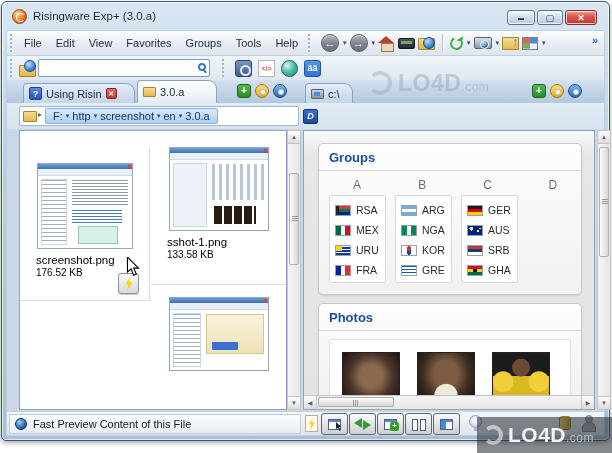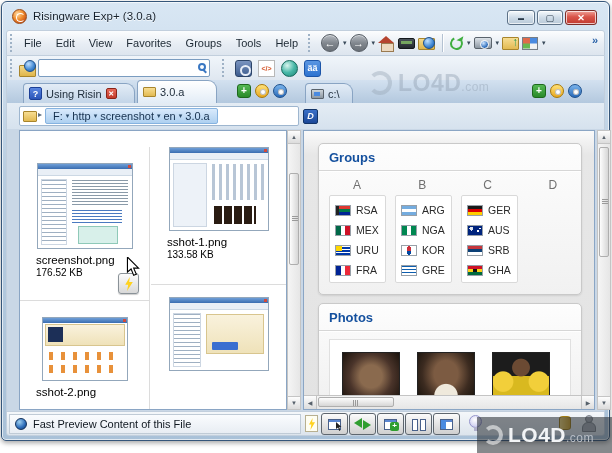--- a/index.html
+++ b/index.html
@@ -361,30 +361,20 @@
           <div class="art t-title"></div>
           <div class="art t-tools"></div>
           <div class="art t-side" style="left:3px;top:15px;width:34px;bottom:3px;"></div>
           <div class="art t-grid" style="left:42px;top:16px;width:52px;height:36px;"></div>
           <div class="art t-photo3" style="left:44px;bottom:6px;width:42px;height:18px;"></div>
         </div>
         <div class="cap">sshot-1.png</div>
         <div class="cap-size">133.58 KB</div>
       </div>
 
-      <div class="cell cell-br" style="left:0;top:154px;width:130px;height:126px;">
-        <div class="thumb" style="width:86px;height:64px;margin-top:16px;">
-          <div class="art t-title"></div>
-          <div class="art t-beige" style="left:2px;top:6px;right:2px;height:22px;"></div>
-          <div class="art t-dark" style="left:5px;top:9px;width:15px;height:15px;"></div>
-          <div class="art t-dots" style="left:6px;top:34px;right:6px;height:8px;"></div>
-          <div class="art t-dots" style="left:6px;top:47px;right:6px;height:8px;"></div>
-        </div>
-        <div class="cap">sshot-2.png</div>
-      </div>
 
       <div class="cell" style="left:131px;top:154px;width:135px;height:126px;">
         <div class="thumb" style="width:100px;height:74px;margin-top:12px;">
           <div class="art t-title"></div>
           <div class="art t-tools"></div>
           <div class="art t-side t-lines" style="left:3px;top:15px;width:28px;bottom:3px;"></div>
           <div class="art t-beige" style="left:36px;top:16px;right:4px;height:40px;"></div>
           <div class="art t-btnblue" style="left:42px;top:44px;width:26px;height:8px;"></div>
         </div>
       </div>

